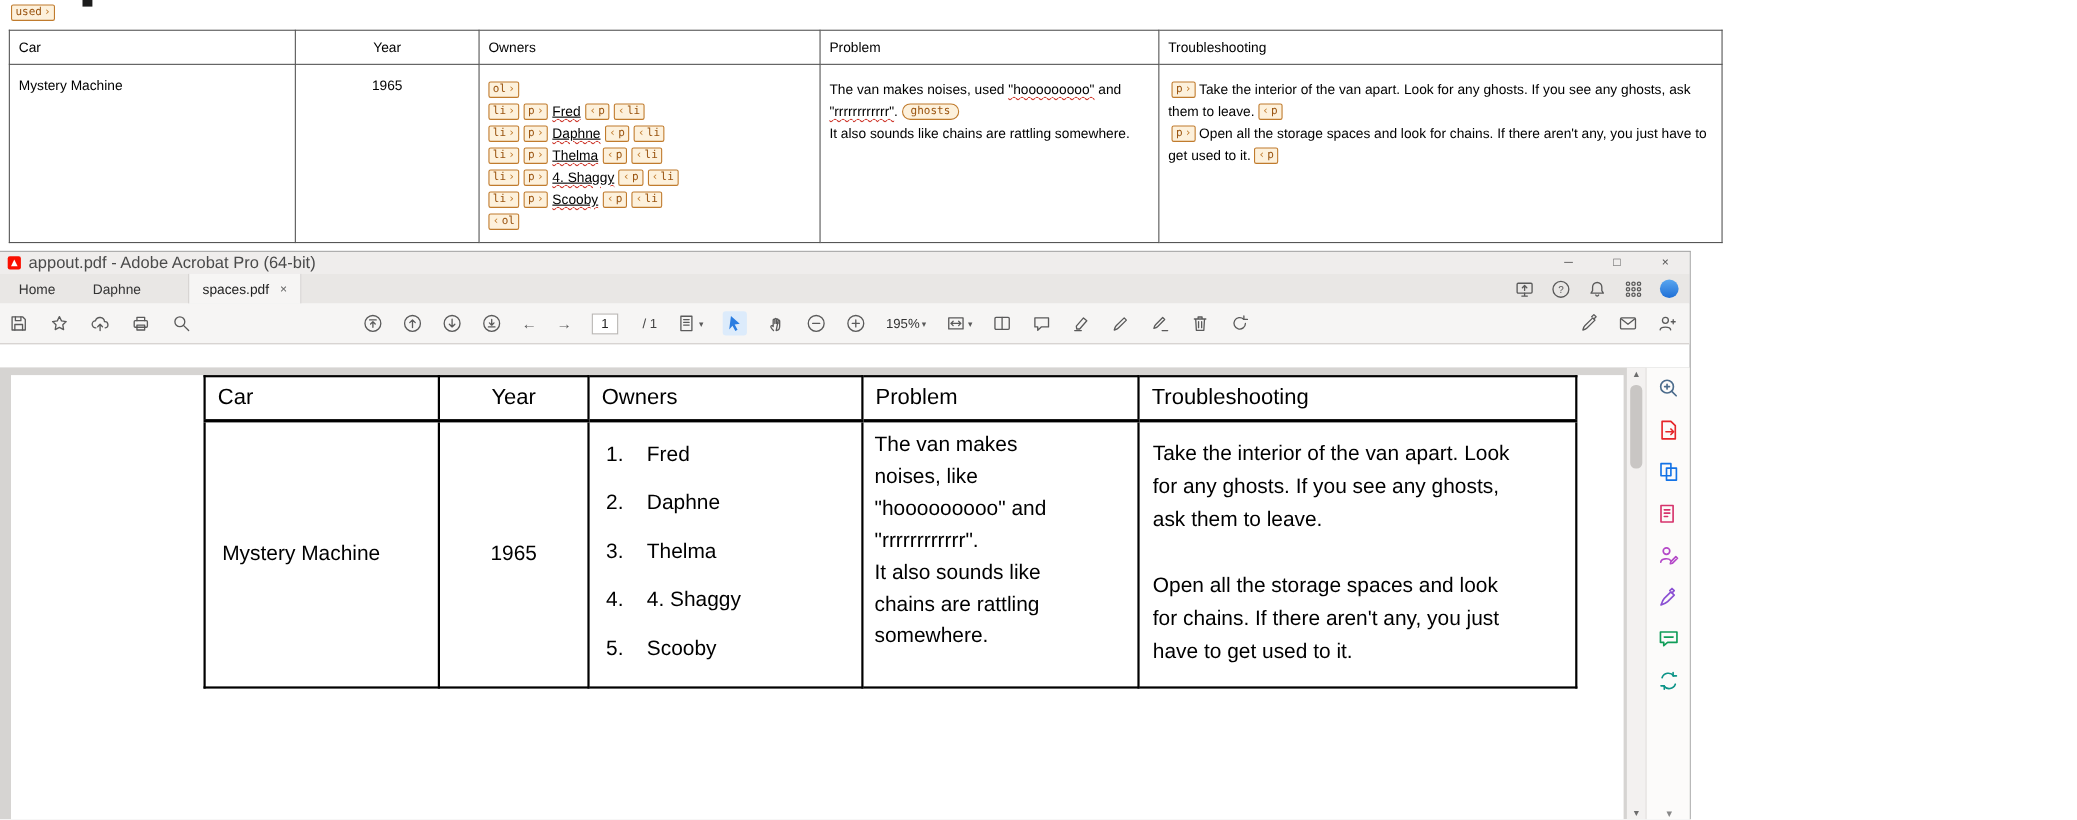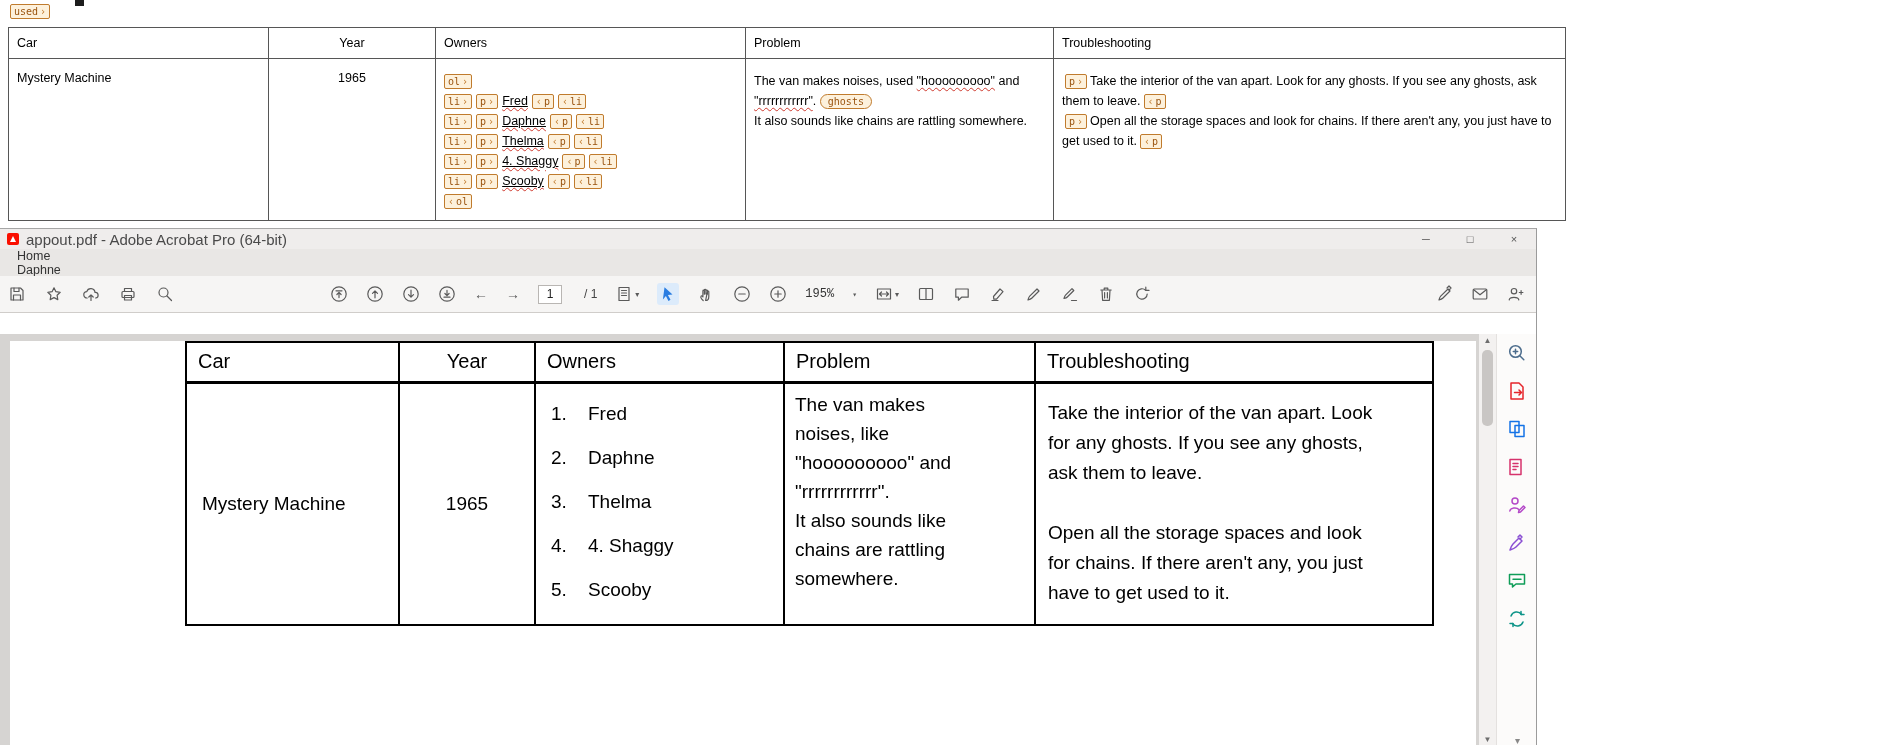--- a/index.html
+++ b/index.html
@@ -38,41 +38,41 @@
   .titlebar { height:20px; background:#efedec; display:flex; align-items:center; }
   .acro-logo { width:12px; height:12px; margin-left:7px; background:#fa0f00; border-radius:2px; position:relative; flex:0 0 auto; }
   .acro-logo::after { content:""; position:absolute; left:3px; top:3px; border-left:3px solid transparent; border-right:3px solid transparent; border-bottom:6px solid #fff; }
   .win-title { font-size:15px; color:#4a4a4a; margin-left:7px; }
   .win-controls { margin-left:auto; display:flex; height:100%; }
   .win-btn { width:44px; display:flex; align-items:center; justify-content:center; font-size:11px; color:#555; }
 
   .menubar { height:21px; background:#fbfaf9; display:flex; align-items:center; padding-left:2px; }
   .menu-item { font-size:12px; color:#333; padding:0 8px; }
 
-  .tabbar { height:27px; background:#e9e7e5; display:flex; align-items:stretch;flex-direction:column; }
+  .tabbar { height:27px; background:#e9e7e5; display:flex; align-items:stretch; }
   .tab-static { display:flex; align-items:center; padding:0 17px; font-size:12.5px; color:#333; }
   .doc-tab { display:flex; align-items:center; gap:10px; padding:0 12px; font-size:12.5px; color:#222;
              background:#f6f5f4; border-left:1px solid #d5d2d0; border-right:1px solid #d5d2d0; margin-left:26px; }
   .doc-tab .x { font-size:11px; color:#666; }
   .tabbar-right { margin-left:auto; display:flex; align-items:center; gap:15px; padding-right:10px; }
   .avatar { width:17px; height:17px; border-radius:50%; background:linear-gradient(#5aa7f0,#1f6fd6); display:inline-block; }
 
   .quickbar { position:relative; height:37px; background:#f6f5f4; border-bottom:1px solid #d0cdca; }
   .tb-left   { position:absolute; left:8px;   top:0; height:36px; display:flex; align-items:center; gap:19px; }
   .tb-center { position:absolute; left:330px; top:0; height:36px; display:flex; align-items:center; gap:18px; }
   .tb-right  { position:absolute; right:12px; top:0; height:36px; display:flex; align-items:center; gap:17px; }
   .ic { width:18px; height:18px; display:block; }
   .ic path, .ic rect, .ic circle { stroke:#5a5a5a; fill:none; stroke-width:1.2; stroke-linecap:round; stroke-linejoin:round; }
   .glyph { font-size:14px; color:#5a5a5a; line-height:1; }
   .caret { font-size:8px; color:#5a5a5a; margin-left:2px; }
   .withcaret { display:flex; align-items:center; }
   .pagebox { width:24px; height:19px; border:1px solid #b9b6b3; background:#fff; font-size:12px; text-align:center;
              color:#222; font-family:"Liberation Sans",sans-serif; }
   .pagecount { font-size:12px; color:#444; margin-left:4px; }
-  .zoomsel { font-size:12px; color:#333; display:flex; align-items:center; gap:16px;font-family:Liberation Mono, monospace; }
+  .zoomsel { font-size:12px; color:#333; display:flex; align-items:center; gap:0; }
   .toolsel { background:#dcebfb; border-radius:3px; padding:2px; }
 
   .docarea { position:absolute; left:0; top:105px; width:1537px; height:412px; background:#d6d4d2; overflow:hidden; }
   .page { position:absolute; left:10px; top:7px; width:1466px; height:405px; background:#fff; }
 
   .ptable { position:absolute; left:175px; top:0; border-collapse:collapse; table-layout:fixed; font-size:19px; color:#000; background:#fff; }
   .ptable th, .ptable td { border:2px solid #000; }
   .ptable tr.phead th { height:40px; font-size:20px; font-weight:400; text-align:left; padding:2px 11px; border-bottom:3px solid #000; vertical-align:middle; }
   .ptable tr.pbody { height:243px; }
   .ptable td.pcar  { vertical-align:middle; padding-left:15px; }

